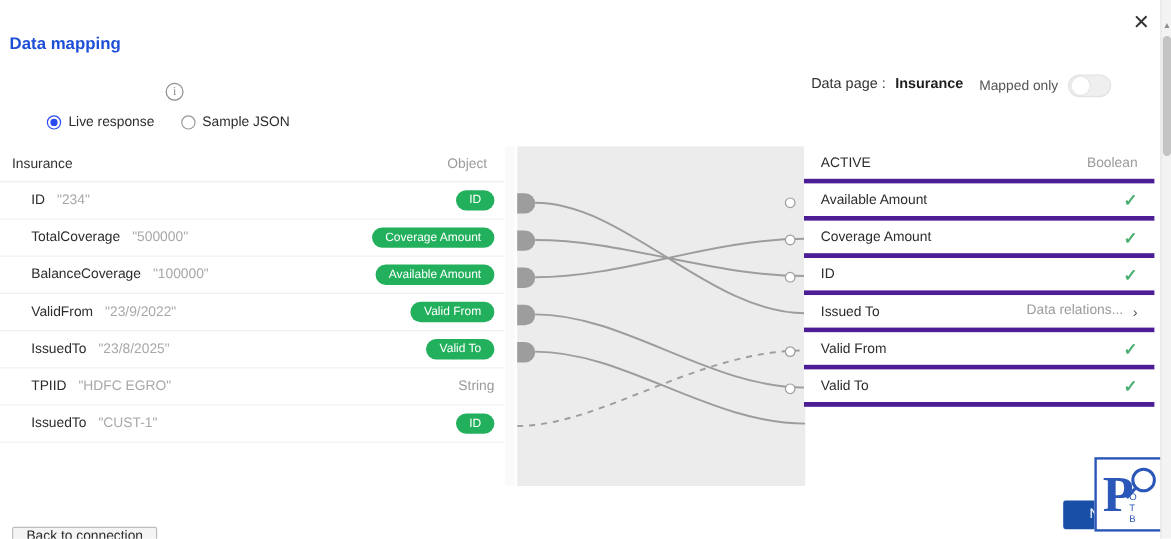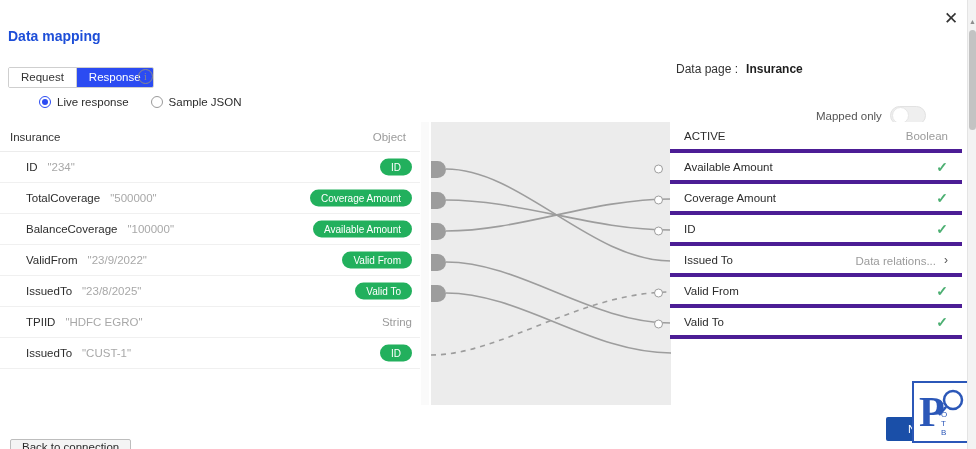--- a/index.html
+++ b/index.html
@@ -65,21 +65,21 @@
 
   
   .datapage {
     position: absolute; left: 676px; top: 62px;
     font-size: 12px; color: #1f1f1f; display: flex; align-items: center; gap: 8px;
   }
   .dp-label { color: #333; }
   .dp-value { font-weight: bold; }
   .mapped-wrap {
     position: absolute; left: 816px; top: 62px;
-    display: flex; align-items: center; gap: 8px; margin-top: 44px;
+    display: flex; align-items: center; gap: 8px;
   }
   .mapped-label { font-size: 11.5px; color: #555; }
   .toggle {
     width: 36px; height: 19px; border-radius: 10px;
     background: #efefef; border: 1px solid #e2e2e2;
     position: relative; cursor: pointer;
   }
   .toggle .knob {
     position: absolute; left: 1px; top: 0px;
     width: 17px; height: 17px; border-radius: 50%;
@@ -131,21 +131,21 @@
     background: #f2f2f2; font-size: 11.5px; color: #333;
   }
   .plus { font-size: 18px; color: #444; cursor: pointer; line-height: 18px; }
   .frow {
     display: flex; justify-content: space-between; align-items: center;
     height: 31px; padding: 0 14px;
     border-bottom: 4px solid #4c1d95; font-size: 11.5px;
     background: #fff;
   }
   .frow .fname { color: #2c2c2c; }
-  .frow .fval { color: #9b9b9b; display: flex; align-items: flex-end; gap: 8px; }
+  .frow .fval { color: #9b9b9b; display: flex; align-items: flex-start; gap: 8px; }
   .check { color: #4caf72; font-size: 14px; font-weight: bold; }
   .chev { color: #555; font-size: 12px; }
   .circle-dot {
     position: absolute; left: -16px; top: 50%; transform: translateY(-50%);
     width: 9px; height: 9px; border-radius: 50%;
     border: 1.3px solid #9d9d9d; background: #fff;
   }
   .frow-wrap { position: relative; }
 
   
@@ -191,24 +191,20 @@
   }
 </style>
 </head>
 <body>
 
 <div id="root">
 
   <div class="title">Data mapping</div>
   <div class="close-btn">✕</div>
 
-  <div class="segmented">
-    <div class="seg">Request</div>
-    <div class="seg active">Response</div>
-  </div>
   <div class="info-icon">i</div>
 
   <div class="radio-row">
     <div class="radio-item">
       <span class="radio checked"></span>
       <span class="radio-label">Live response</span>
     </div>
     <div class="radio-item">
       <span class="radio"></span>
       <span class="radio-label">Sample JSON</span>

